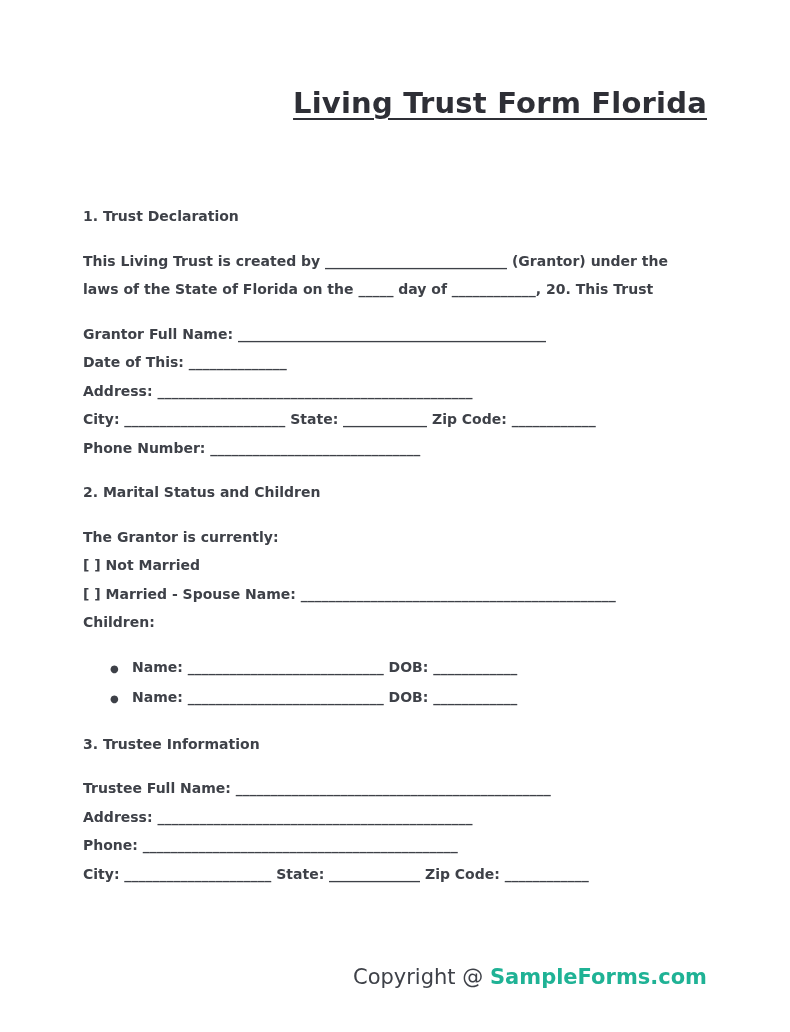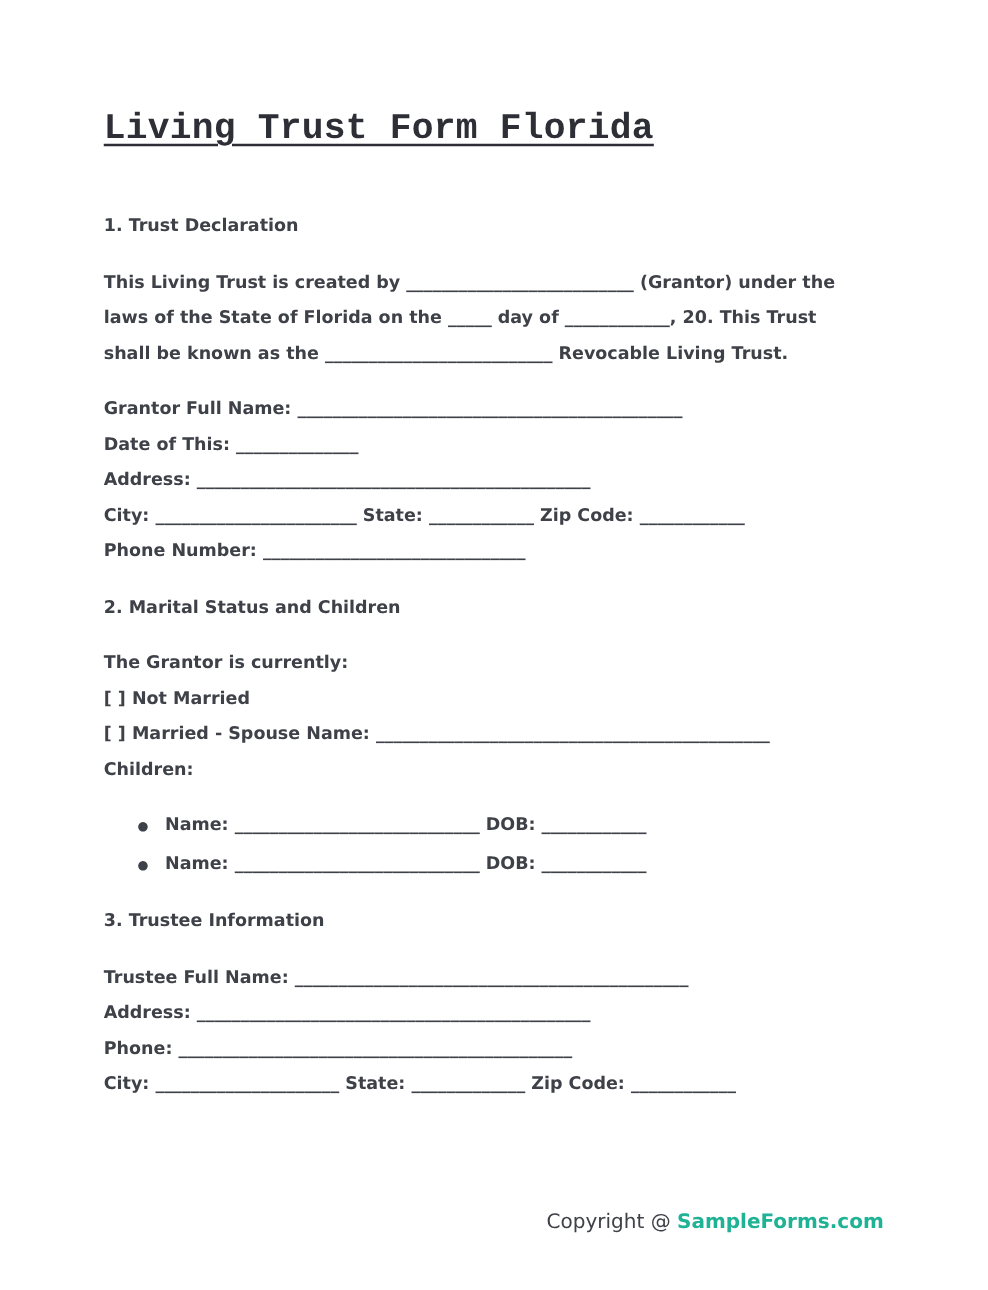--- a/index.html
+++ b/index.html
@@ -11,28 +11,27 @@
     background: #ffffff;
     font-family: "DejaVu Sans", "Liberation Sans", sans-serif;
     color: var(--text, #3e4148);
     padding: 86px 83px 0 83px;
     position: relative;
     overflow: hidden;
   }
   .doc-title {
     font-size: 29px;
     font-weight: 700;
-    text-align: left;
+    text-align: right;
     text-decoration: underline;
     text-decoration-thickness: 2px;
     text-underline-offset: 5px;
     color: var(--title, #2e2f36);
-    margin: 0 0 48px 0;
+    margin: 0 0 82px 0;
     letter-spacing: 0.2px;
-    font-family: Liberation Mono, monospace;
   }
   .heading, .line {
     font-size: 14px;
     font-weight: 700;
     line-height: 28.5px;
     white-space: nowrap;
   }
   .heading { margin: 0 0 16px 0; }
   .block { margin: 0 0 16px 0; }
   .line { display: block; }
@@ -45,21 +44,21 @@
   .bullet {
     flex: 0 0 22px;
     width: 22px;
     font-size: 10px;
     line-height: 28.5px;
   }
   .footer {
     position: absolute;
     right: 83px;
     bottom: 44px;
-    font-size: 16px;
+    font-size: 21px;
     line-height: 22px;
     white-space: nowrap;
     margin-left: 32px;
   }
   .copyright {
     font-weight: 400;
     color: var(--text, #3e4148);
   }
   .brand {
     font-weight: 700;
@@ -73,21 +72,20 @@
 
 <div class="page">
 
   <h1 class="doc-title">Living Trust Form Florida</h1>
 
   <p class="heading">1. Trust Declaration</p>
 
   <div class="block">
     <span class="line">This Living Trust is created by __________________________ (Grantor) under the</span>
     <span class="line">laws of the State of Florida on the _____ day of ____________, 20. This Trust</span>
-    <span class="line">shall be known as the __________________________ Revocable Living Trust.</span>
   </div>
 
   <div class="block">
     <span class="line">Grantor Full Name: ____________________________________________</span>
     <span class="line">Date of This: ______________</span>
     <span class="line">Address: _____________________________________________</span>
     <span class="line">City: _______________________ State: ____________ Zip Code: ____________</span>
     <span class="line">Phone Number: ______________________________</span>
   </div>
 

